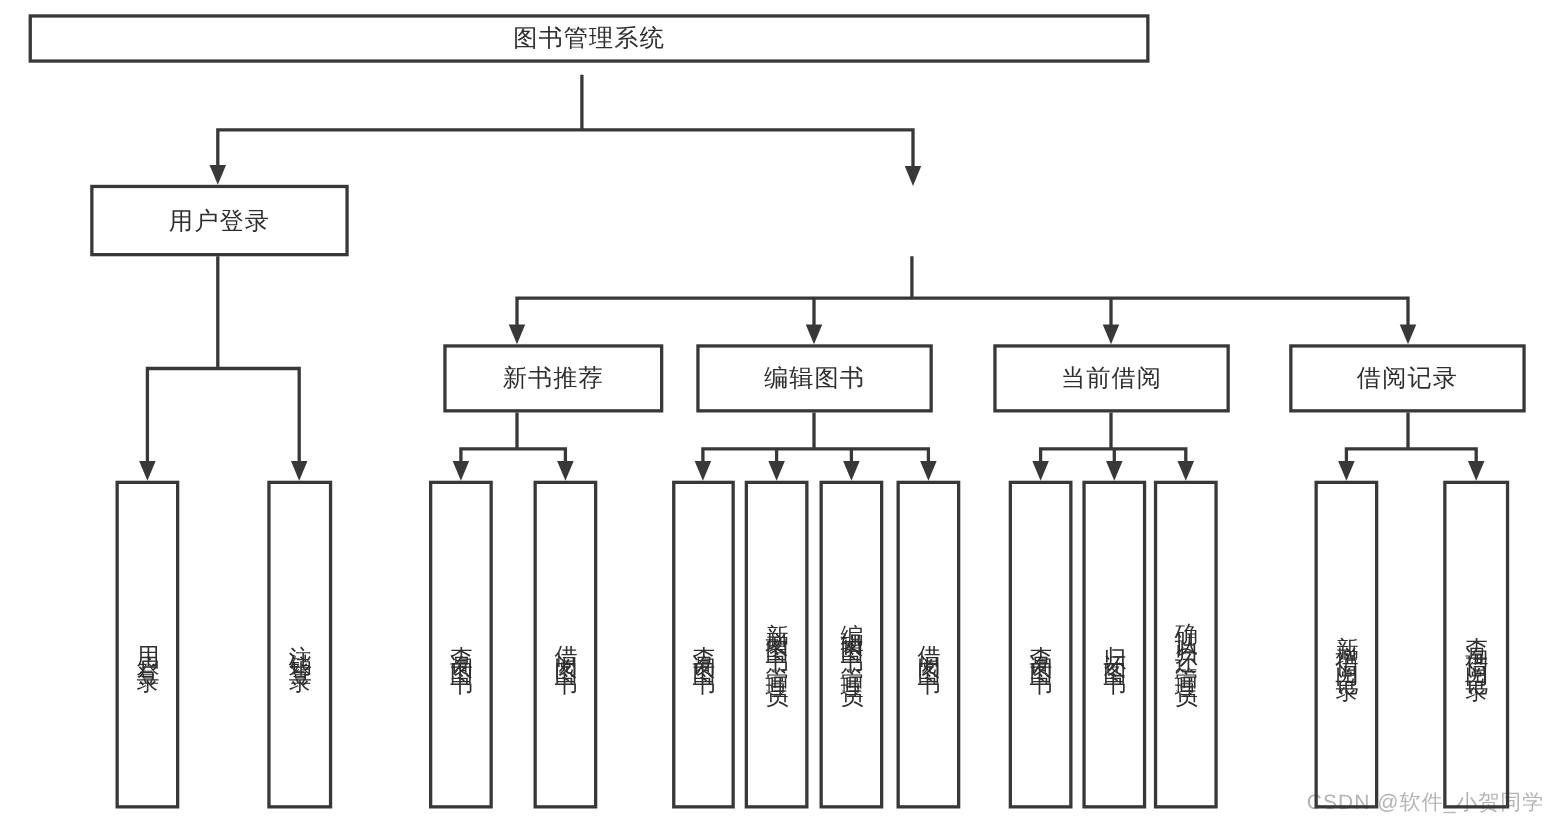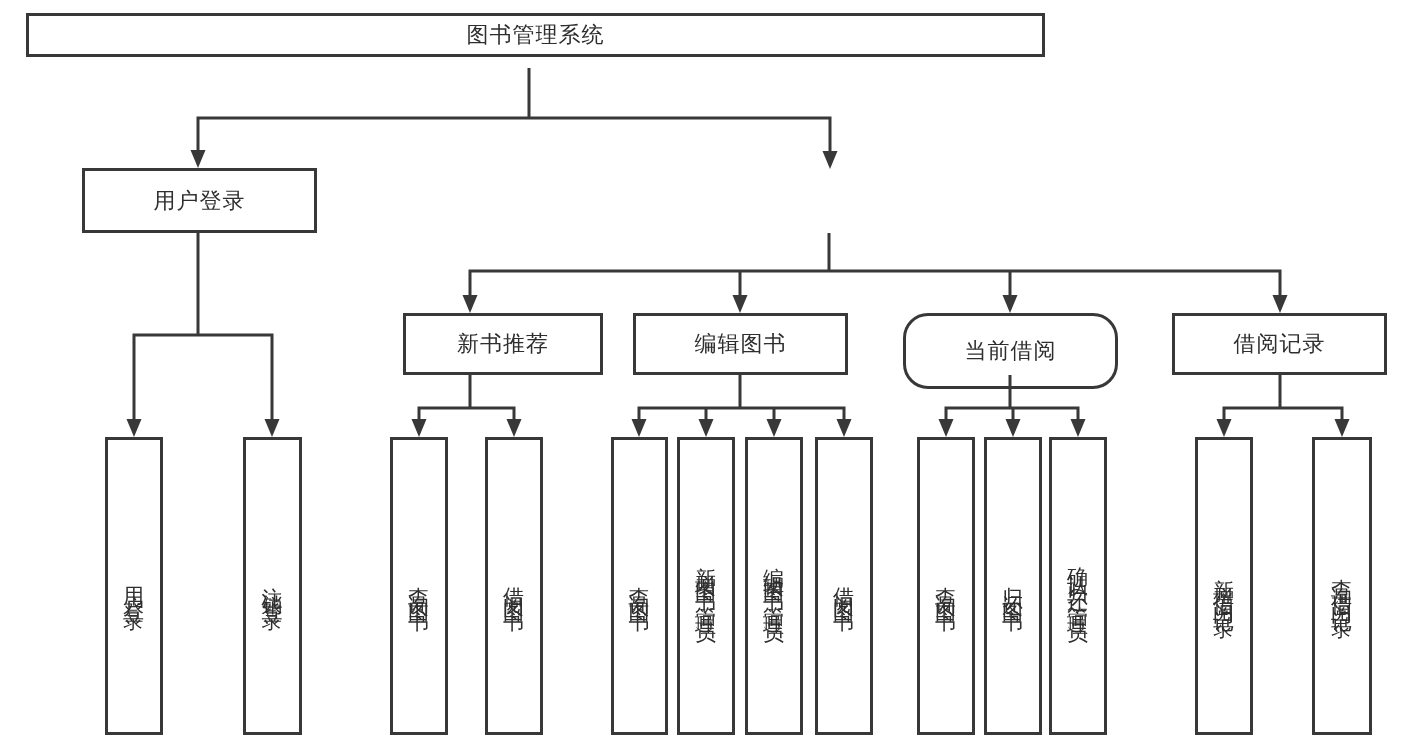--- a/index.html
+++ b/index.html
@@ -69,35 +69,36 @@
       <polygon points="1334.5,419 1349.5,419 1342,437"></polygon>
     </g>
   </svg>
 
   <div class="box hbox root" style="left:26px;top:13px;width:1019px;height:44px;text-align:right;">图书管理系统</div>
 
   <div class="box hbox" style="left:82px;top:168px;width:235px;height:65px;">用户登录</div>
 
   <div class="box hbox" style="left:363px;top:313px;width:200px;height:62px;margin-left:40px;">新书推荐</div>
   <div class="box hbox" style="left:633px;top:313px;width:215px;height:62px;">编辑图书</div>
-  <div class="box hbox" style="left:903px;top:313px;width:215px;height:76px;border-radius:25px;">当前借阅</div>
+  <div class="box hbox" style="left:903px;top:313px;width:215px;height:62px;">当前借阅</div>
   <div class="box hbox" style="left:1172px;top:313px;width:215px;height:62px;">借阅记录</div>
 
   <div class="box vbox" style="left:105px;top:437px;width:58px;height:298px;">用户登录</div>
   <div class="box vbox" style="left:243px;top:437px;width:59px;height:298px;">注销登录</div>
 
   <div class="box vbox" style="left:390px;top:437px;width:58px;height:298px;">查询图书</div>
   <div class="box vbox" style="left:485px;top:437px;width:58px;height:298px;">借阅图书</div>
 
   <div class="box vbox" style="left:611px;top:437px;width:57px;height:298px;">查询图书</div>
   <div class="box vbox" style="left:677px;top:437px;width:58px;height:298px;">新增图书（管理员）</div>
   <div class="box vbox" style="left:745px;top:437px;width:58px;height:298px;">编辑图书（管理员）</div>
   <div class="box vbox" style="left:815px;top:437px;width:58px;height:298px;">借阅图书</div>
 
   <div class="box vbox" style="left:917px;top:437px;width:58px;height:298px;">查询图书</div>
   <div class="box vbox" style="left:984px;top:437px;width:58px;height:298px;">归还图书</div>
   <div class="box vbox" style="left:1049px;top:437px;width:58px;height:298px;">确认归还（管理员）</div>
 
   <div class="box vbox" style="left:1195px;top:437px;width:58px;height:298px;">新增借阅记录</div>
   <div class="box vbox" style="left:1312px;top:437px;width:60px;height:298px;">查询借阅记录</div>
 
+  <div class="watermark">CSDN @软件_小贺同学</div>
 
 </div>
 
 </body></html>

